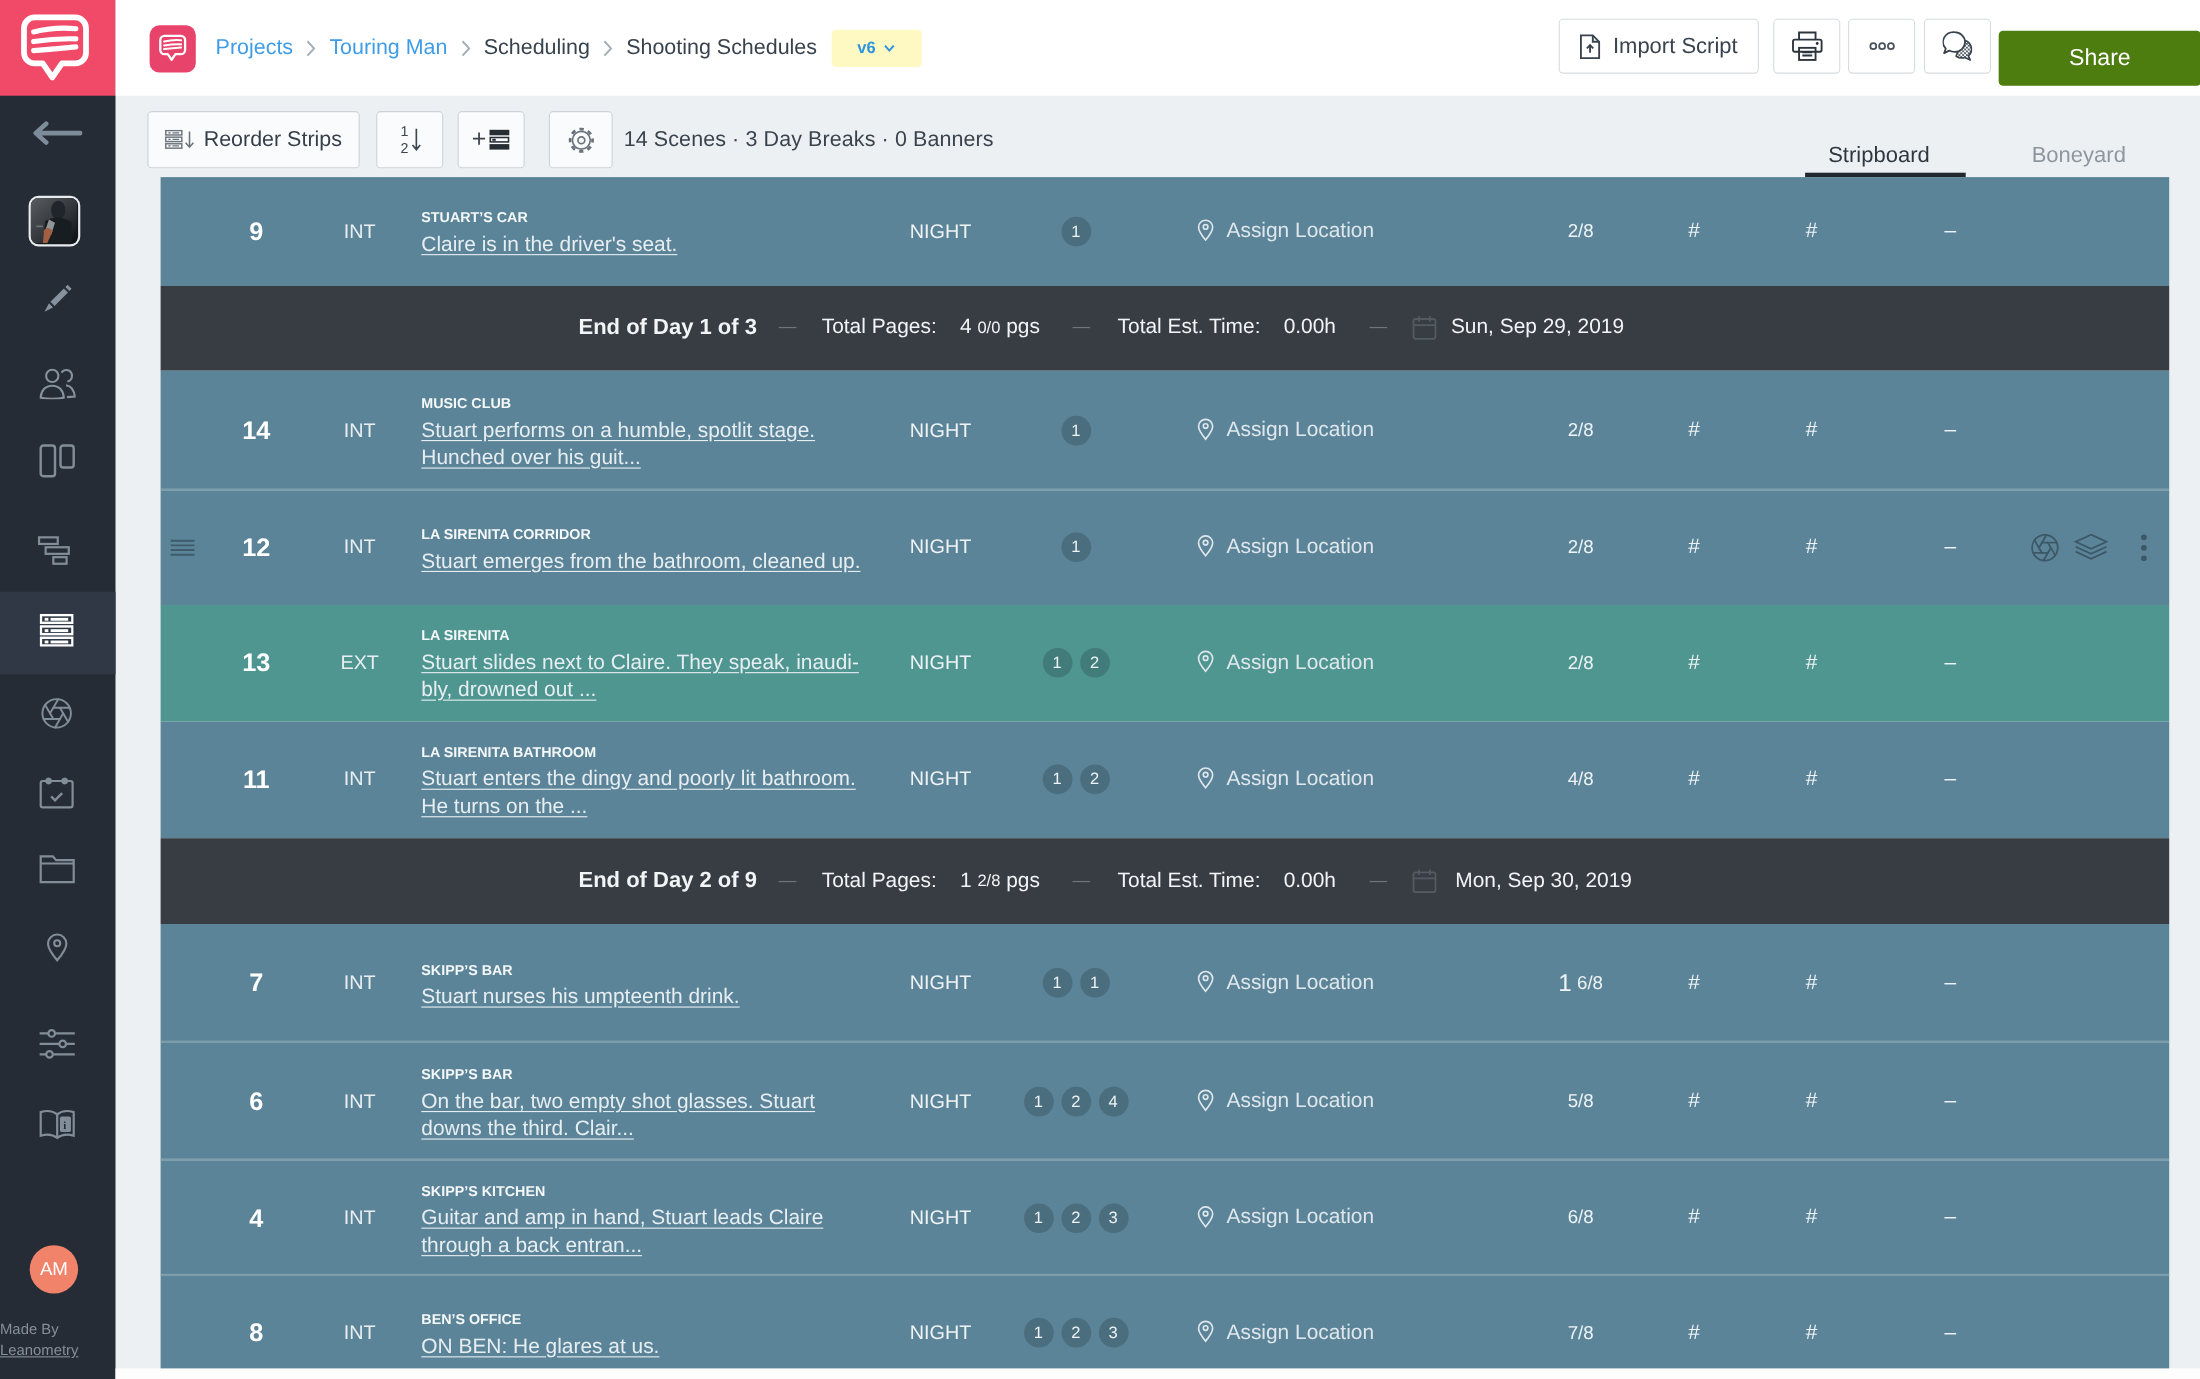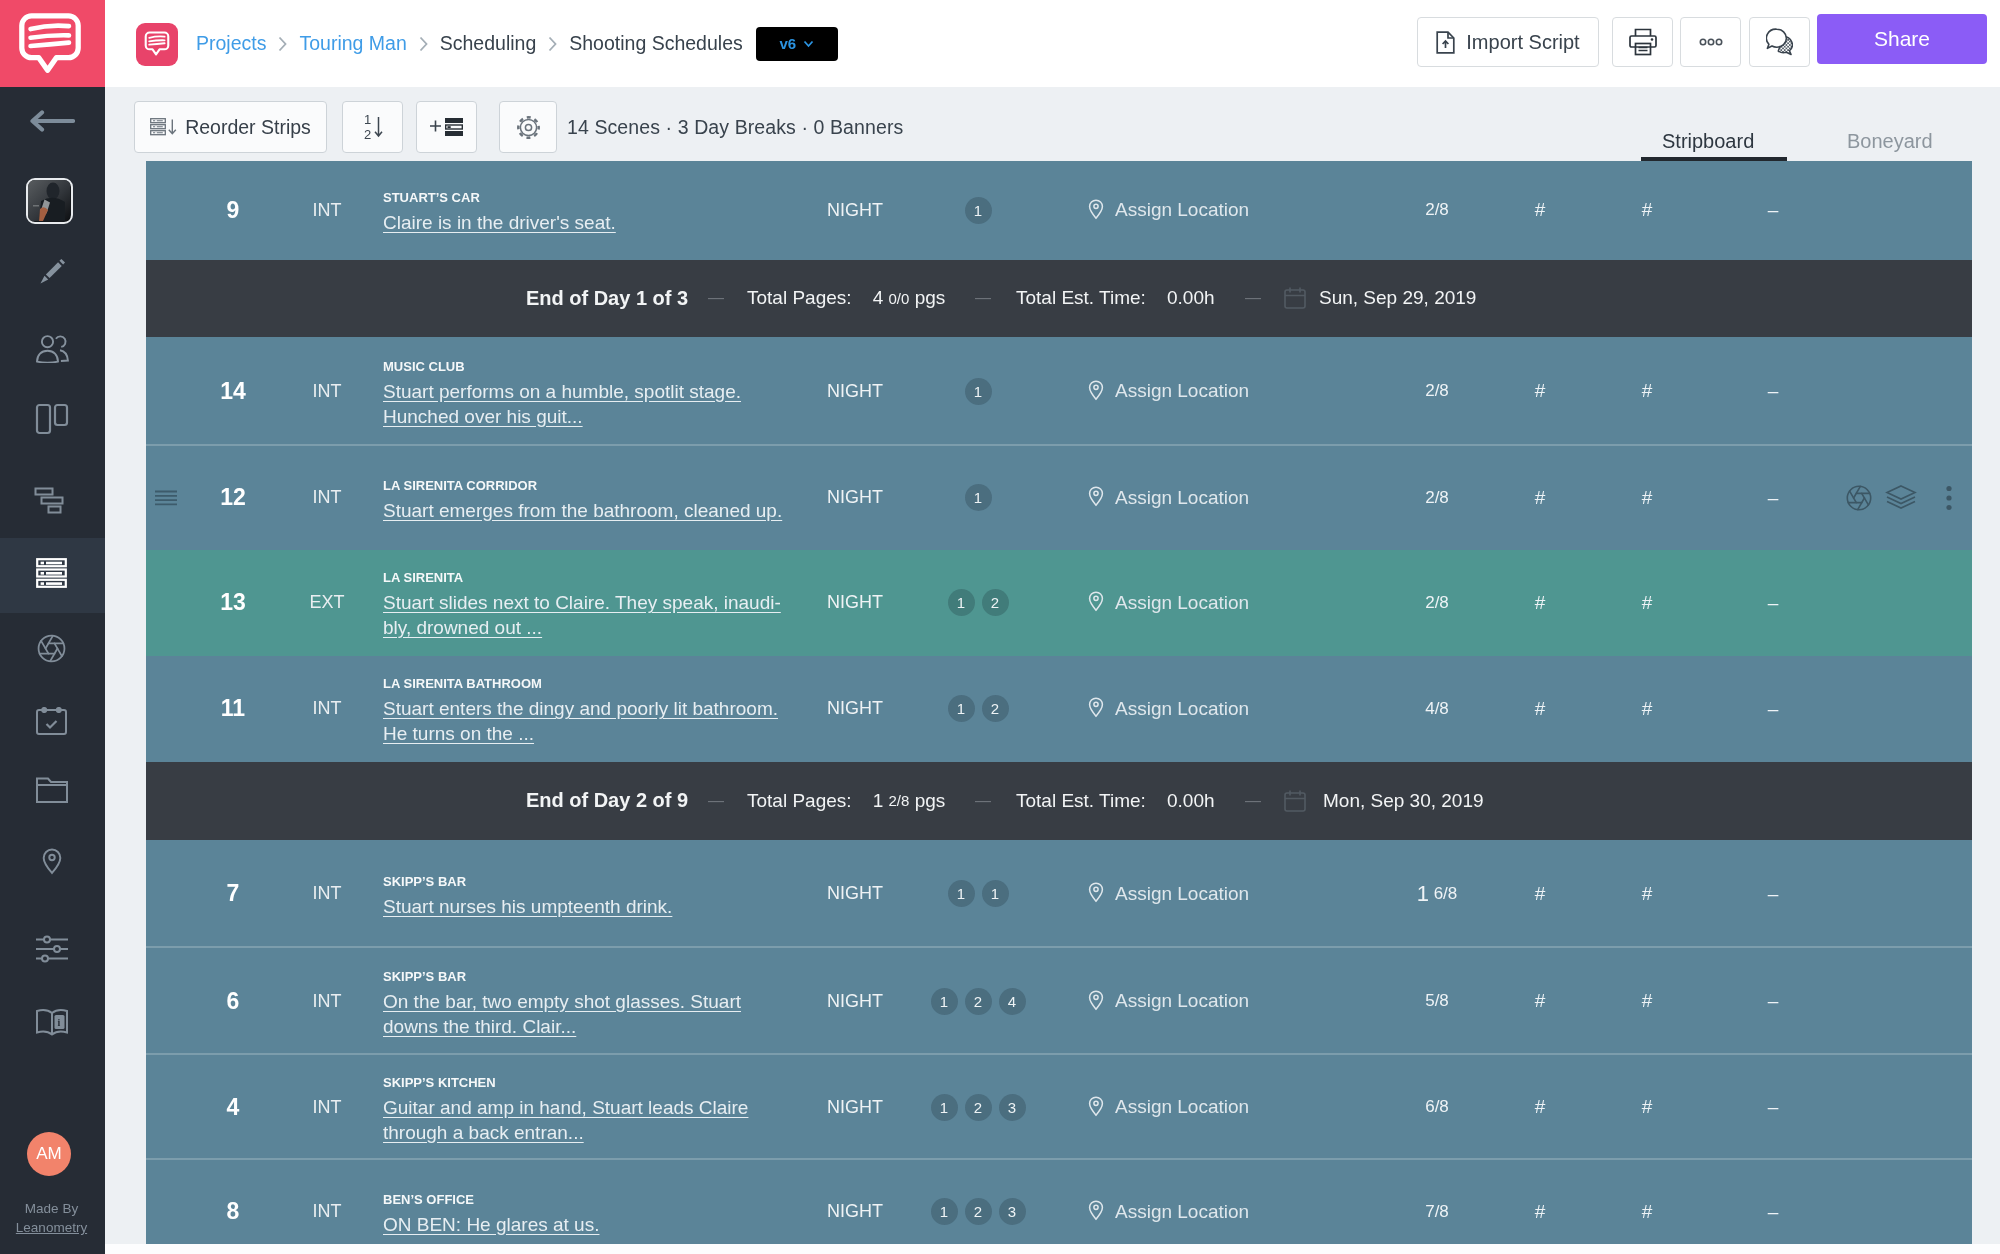--- a/index.html
+++ b/index.html
@@ -6,36 +6,36 @@
   html,body { width:2000px; height:1254px; overflow:hidden; }
   body { font-family:"Liberation Sans", sans-serif; background:#edf0f3; position:relative; }
   .abs { position:absolute; }
 
   
   #sidebar { left:0; top:0; width:105px; height:1254px; background:#262c35; }
   #logoblock { left:0; top:0; width:105px; height:87px; background:#f04a68; }
   .sideicon { position:absolute; left:0; width:103px; display:flex; justify-content:center; align-items:center; }
   #sideactive { left:0; top:538px; width:105px; height:75px; background:#2f3844; }
   #am { left:27px; top:1132px; width:44px; height:44px; border-radius:50%; background:#f2836b; color:#fff; font-size:17px; display:flex; align-items:center; justify-content:center; }
-  #madeby { left:0; top:1199px; width:103px; text-align:center; color:#848f9b; font-size:13.5px; line-height:19px; }
+  #madeby { left:0; top:1199px; width:103px; text-align:left; color:#848f9b; font-size:13.5px; line-height:19px; }
   #madeby u { text-decoration-color:#848f9b; }
   #avatarbox { left:26px; top:178px; width:47px; height:46px; border:2.5px solid #e8ebee; border-radius:9px; background:#15181c; overflow:hidden; }
 
   
   #header { left:105px; top:0; width:1895px; height:87px; background:#ffffff; }
   #crumbbadge { left:136px; top:23px; width:42px; height:43px; background:#e8436a; border-radius:9px; display:flex; align-items:center; justify-content:center; }
   .crumb { position:absolute; top:0; height:87px; display:flex; align-items:center; font-size:19.5px; color:#38424c; }
   .bluelink { color:#3f9ce7; }
-  #v6badge { width:82px; height:34px; background:#000000; border-radius:4px; color:#2b93e0; font-size:15px; font-weight:bold; display:inline-flex; align-items:center; justify-content:center; gap:7px; margin-left:1px; }
+  #v6badge { width:82px; height:34px; background:#fef9c3; border-radius:4px; color:#2b93e0; font-size:15px; font-weight:bold; display:inline-flex; align-items:center; justify-content:center; gap:7px; margin-left:1px; }
   .hbtn { position:absolute; top:17px; height:50px; background:#fff; border:1px solid #d8dcdf; border-radius:4px; display:flex; align-items:center; justify-content:center; }
   #importbtn { left:1417px; width:182px; font-size:20px; color:#39434d; gap:11px; }
   #printbtn  { left:1612px; width:61px; }
   #morebtn   { left:1680px; width:61px; }
   #chatbtn   { left:1749px; width:61px; }
-  #sharebtn  { left:1817px; top:14px; width:170px; height:50px; background:#8b5cf6; border-radius:4px; color:#fff; font-size:21px; display:flex; align-items:center; justify-content:center; }
+  #sharebtn  { left:1817px; top:28px; width:184px; height:50px; background:#4d7c0f; border-radius:4px; color:#fff; font-size:21px; display:flex; align-items:center; justify-content:center; }
 
   
   .tbtn { position:absolute; top:101px; height:52px; background:#fafbfc; border:1px solid #cdd3d8; border-radius:4px; display:flex; align-items:center; justify-content:center; }
   #tb1 { left:134px; width:193px; gap:8px; font-size:19.5px; color:#363f49; }
   #tb2 { left:342px; width:61px; }
   #tb3 { left:416px; width:61px; }
   #tb4 { left:499px; width:58px; }
   #tbcaption { left:567px; top:101px; height:52px; display:flex; align-items:center; font-size:19.5px; color:#39434d; letter-spacing:0.1px; }
   .tab { position:absolute; top:115px; height:52px; display:flex; align-items:center; font-size:20px; }
   #tabstrip { left:1662px; color:#2e3740; }

